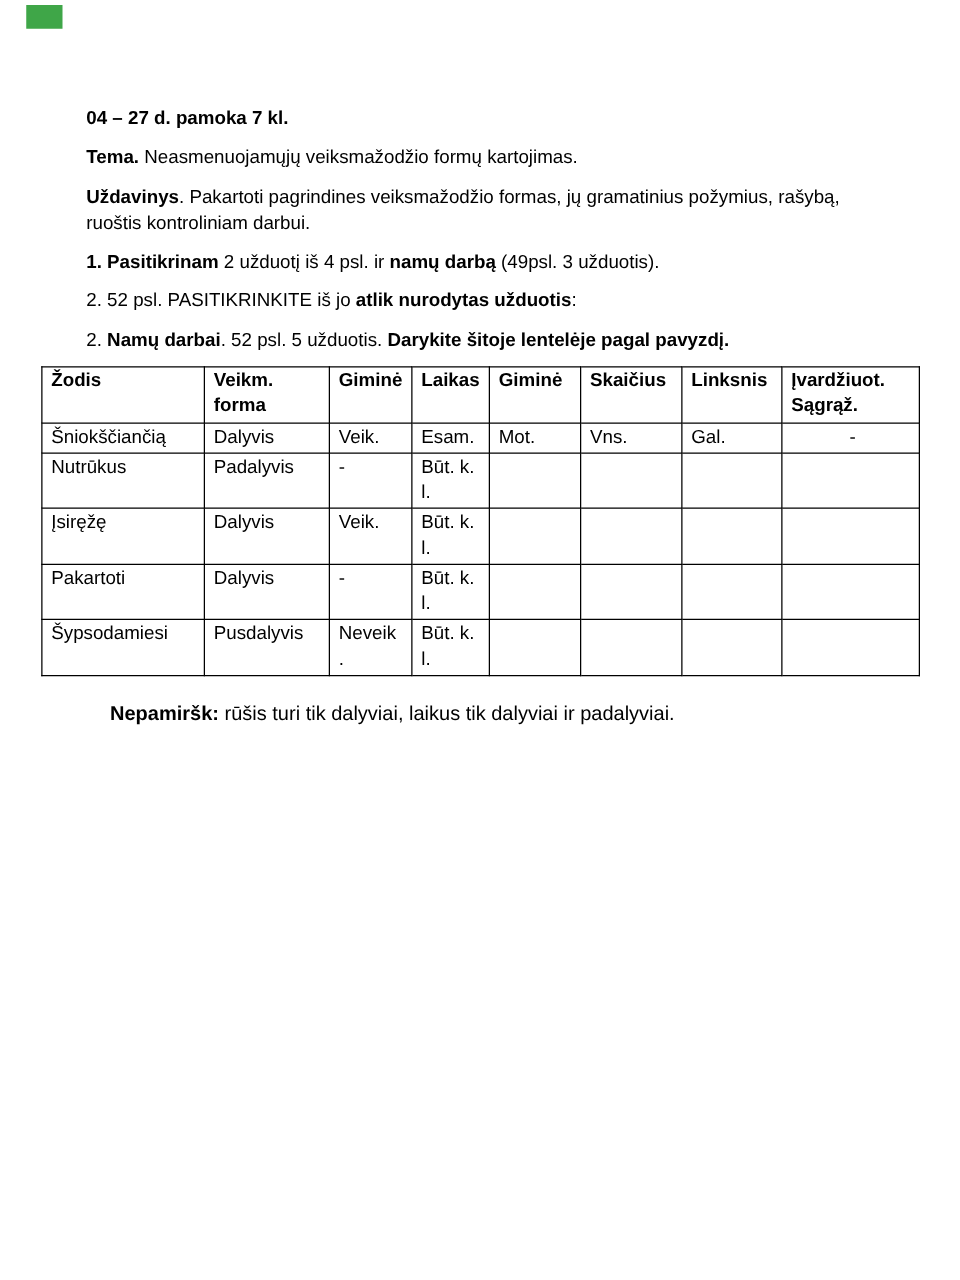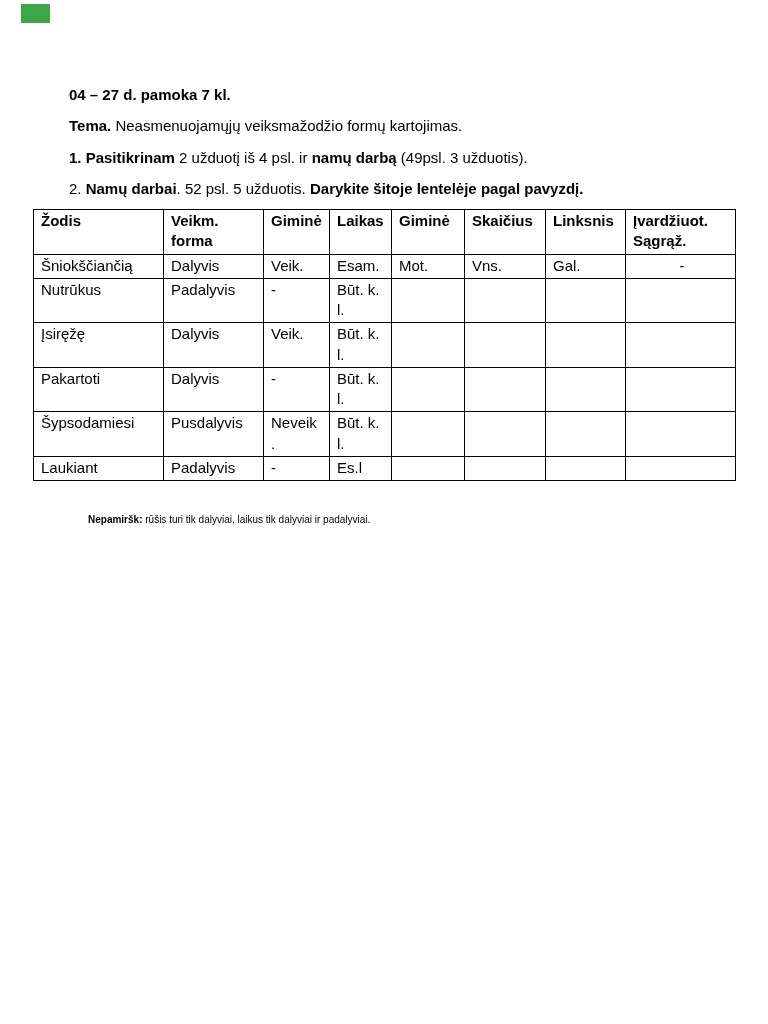--- a/index.html
+++ b/index.html
@@ -37,39 +37,41 @@
     padding: 1px 4px 2px 7px;
     font-size: 15px;
     line-height: 1.35;
     vertical-align: top;
     text-align: left;
     white-space: pre-line;
     overflow: hidden;
   }
   .grid th { font-weight: bold; }
   .grid td:nth-child(8) { text-align: center; }
-  .note { margin: 32px 0 0 88px; font-size: 10px; line-height: 1.42; }
+  .note { margin: 20px 0 0 88px; font-size: 16px; line-height: 1.42; }
 </style>
 </head>
 <body>
 
 <div class="page">
 
   <div class="marker marker-top" style="background-color: rgb(63, 166, 72);"></div>
   <div class="marker marker-bottom" style="background-color: rgb(63, 166, 72);"></div>
 
   <div class="content">
 
     <p class="para b">04 – 27 d. pamoka 7 kl.</p>
 
     <p class="para"><span class="b">Tema.</span><span> Neasmenuojamųjų veiksmažodžio formų kartojimas.</span></p>
 
+    <p class="para"><span class="b">Uždavinys</span><span>. Pakartoti pagrindines veiksmažodžio formas, jų gramatinius požymius, rašybą, ruoštis kontroliniam darbui.</span></p>
 
     <p class="para"><span class="b">1. Pasitikrinam</span><span> 2 užduotį iš 4 psl. ir </span><span class="b">namų darbą</span><span> (49psl. 3 užduotis).</span></p>
 
+    <p class="para"><span>2. 52 psl. PASITIKRINKITE  iš jo </span><span class="b">atlik nurodytas užduotis</span><span>:</span></p>
 
 
     <p class="para"><span>2. </span><span class="b">Namų darbai</span><span>. 52 psl. 5 užduotis. </span><span class="b">Darykite šitoje lentelėje pagal pavyzdį.</span></p>
 
   </div>
 
   <table class="grid">
     <colgroup>
       <col class="c0">
         <col class="c1">
@@ -143,28 +145,18 @@
         <td>Pusdalyvis</td>
         <td>Neveik
 .</td>
         <td>Būt. k.
 l.</td>
         <td></td>
         <td></td>
         <td></td>
         <td></td>
       </tr>
-      <tr>
-        <td>Laukiant</td>
-        <td>Padalyvis</td>
-        <td>-</td>
-        <td>Es.l</td>
-        <td></td>
-        <td></td>
-        <td></td>
-        <td></td>
-      </tr>
     </tbody>
   </table>
 
   <p class="note"><span class="b">Nepamiršk:</span><span> rūšis turi tik dalyviai, laikus tik dalyviai ir padalyviai.</span></p>
 
 </div>
 
 </body></html>

